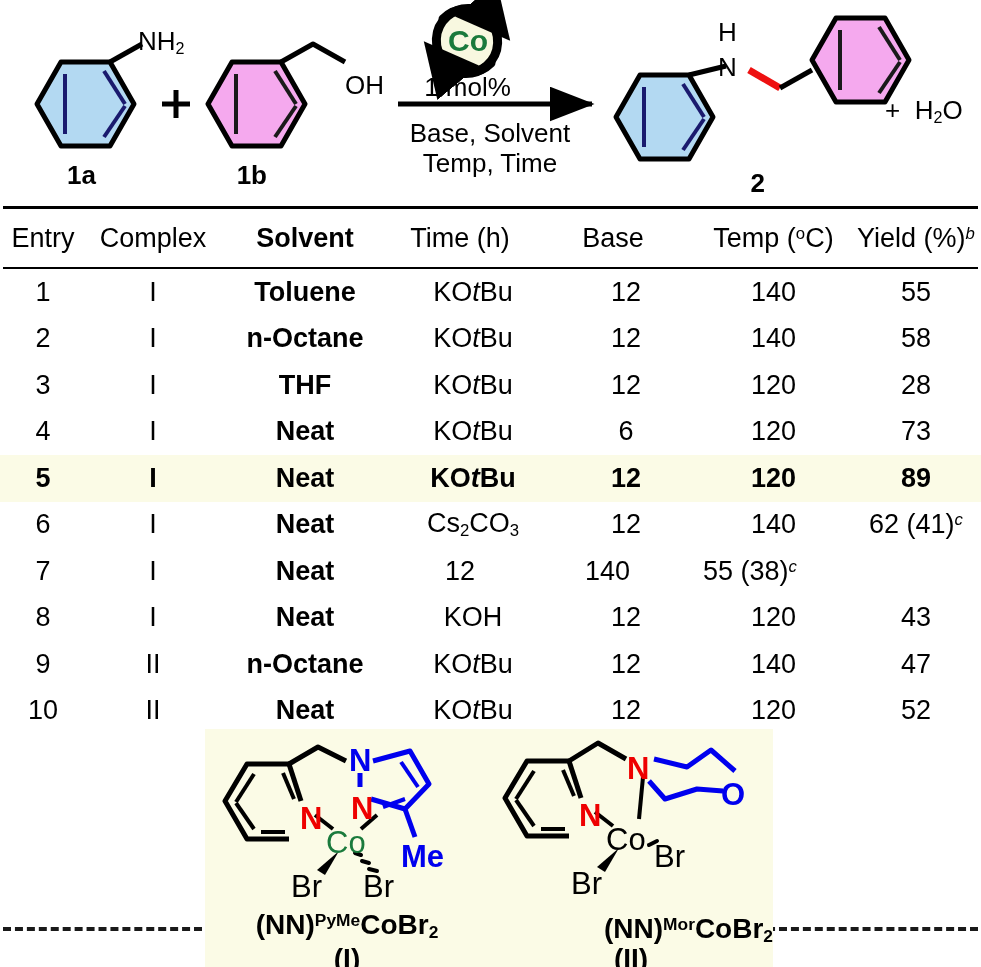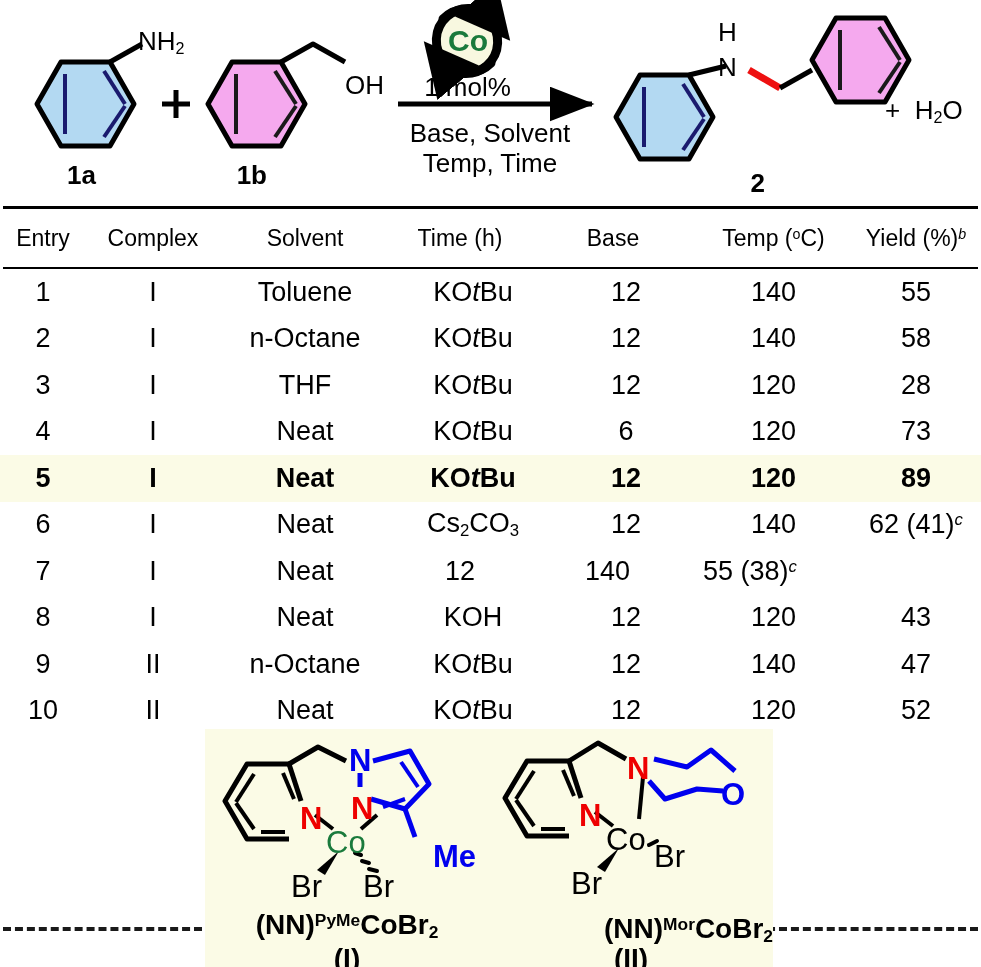--- a/index.html
+++ b/index.html
@@ -8,27 +8,27 @@
   .sub{font-size:.62em;vertical-align:-0.25em;}
   .sup{font-size:.62em;vertical-align:0.48em;}
   .supi{font-size:.62em;vertical-align:0.48em;font-style:italic;}
   .lbl{position:absolute;font-weight:bold;font-size:26px;text-align:right;}
   .atxt{position:absolute;font-size:26px;white-space:nowrap;}
 
   
   .tbl{position:absolute;left:0;top:206px;width:981px;}
   .rule{height:3px;background:#000;width:975px;margin:0 3px;}
   .rule.thin{height:2px;}
-  .hdr{display:flex;align-items:center;height:58px;font-size:23px;}
+  .hdr{display:flex;align-items:center;height:58px;font-size:27px;}
   .row{display:flex;align-items:center;height:46.5px;font-size:27px;}
   .row.hl{background:#fbfbe6;font-weight:bold;}
   .c{text-align:center;}
   .c-entry{width:86px;}
   .c-complex{width:134px;}
-  .c-solvent{width:170px;}
+  .c-solvent{width:170px;font-weight:bold;}
   .c-base{width:166px;}
   .c-time{width:140px;}
   .c-temp{width:155px;}
   .c-yield{width:130px;}
   .ital{font-style:italic;}
 
   .dash{position:absolute;left:3px;top:721px;width:975px;height:0;
         border-top:4px dashed #1a1a1a;}
 
   .panel{position:absolute;left:205px;top:729px;width:568px;height:238px;background:#fbfbe6;}
@@ -254,21 +254,21 @@
       <g stroke="#000" stroke-width="4" stroke-linecap="round">
         <line x1="150" y1="124" x2="156" y2="126"></line>
         <line x1="157" y1="132" x2="164" y2="134"></line>
         <line x1="164" y1="140" x2="172" y2="142"></line>
       </g>
     </svg>
     <div class="atxt" style="left:95px;top:72px;font-weight:bold;font-size:31px;color:#ee0000;">N</div>
     <div class="atxt" style="left:144px;top:14px;font-weight:bold;font-size:31px;color:#0000ee;">N</div>
     <div class="atxt" style="left:146px;top:62px;font-weight:bold;font-size:31px;color:#ee0000;">N</div>
     <div class="atxt" style="left:121px;top:96px;font-size:31px;color:#1a7a3c;">Co</div>
-    <div class="atxt" style="left:196px;top:110px;font-weight:bold;font-size:31px;color:#0000ee;margin-left:32px;">Me</div>
+    <div class="atxt" style="left:196px;top:110px;font-weight:bold;font-size:31px;color:#0000ee;">Me</div>
     <div class="atxt" style="left:86px;top:140px;font-size:31px;">Br</div>
     <div class="atxt" style="left:158px;top:140px;font-size:31px;">Br</div>
     <div class="cname" style="top:180px;"><span>(NN)</span><span class="sup">PyMe</span><span>CoBr</span><span class="sub">2</span></div>
     <div class="cname" style="top:214px;">(I)</div>
   </div>
 
   <div class="struct" style="left:284px;width:284px;">
     <svg width="284" height="170" viewBox="0 0 284 170">
 
       <polyline points="80,32 38,32 16,69 38,107 80,107" fill="none" stroke="#000" stroke-width="5" stroke-linejoin="round"></polyline>

